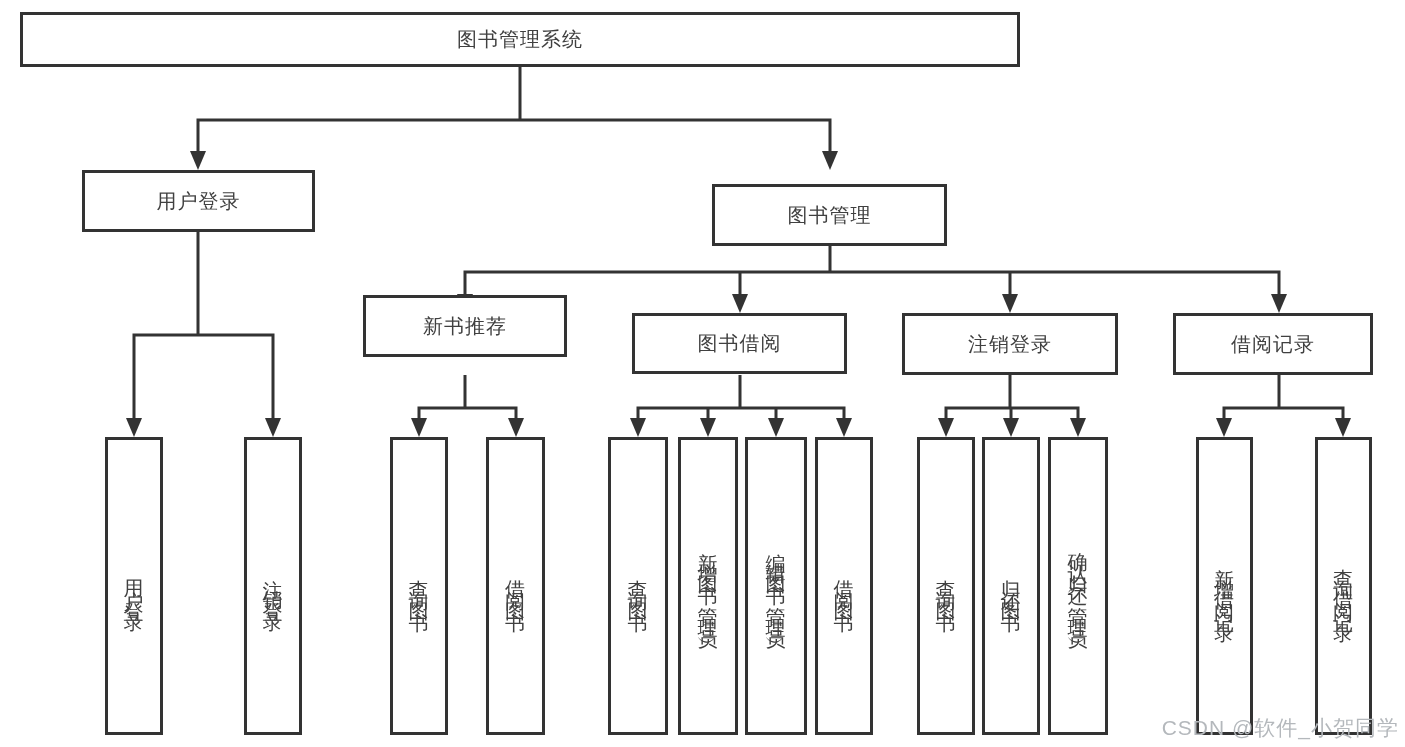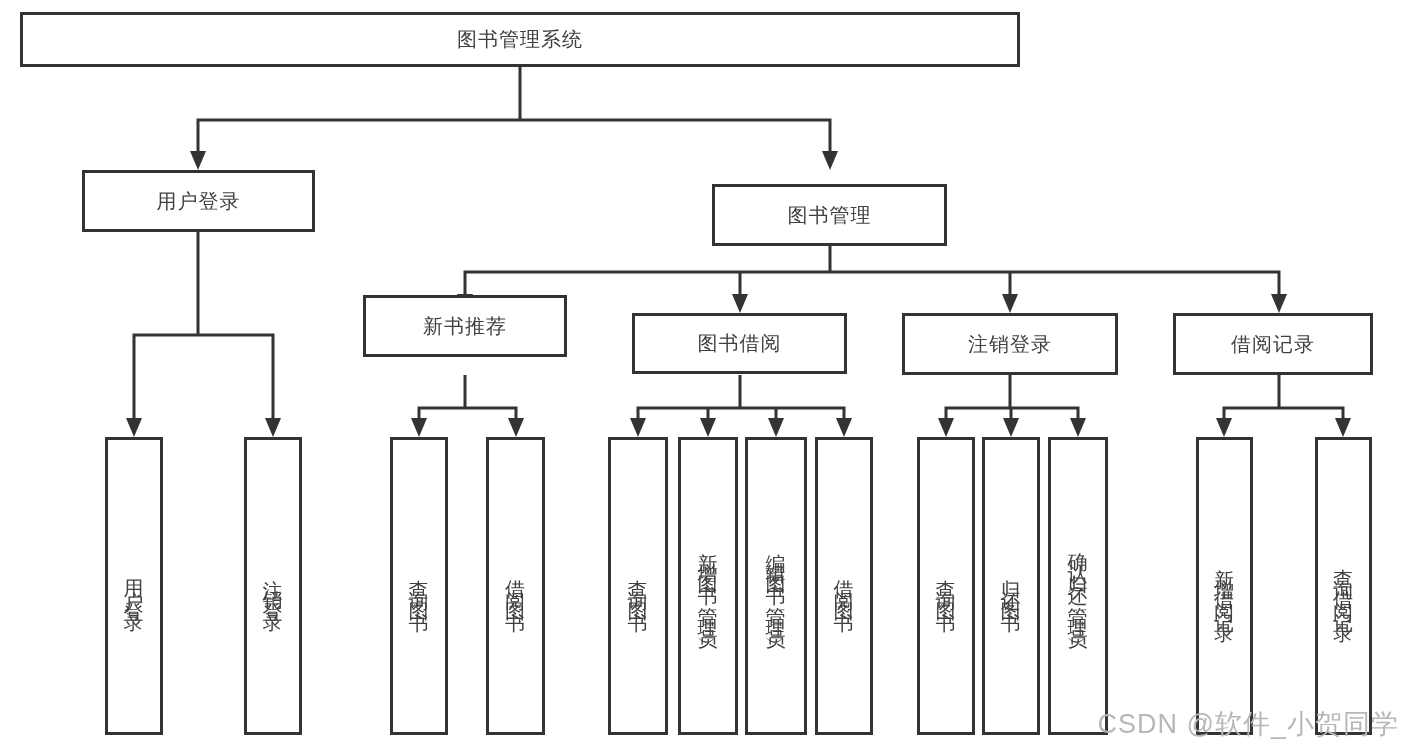--- a/index.html
+++ b/index.html
@@ -34,21 +34,21 @@
     writing-mode: vertical-rl;
     text-orientation: mixed;
     letter-spacing: 0.55em;
     white-space: nowrap;
     line-height: 1;
   }
   .watermark {
     position: absolute;
     right: 6px;
     bottom: 5px;
-    font-size: 27px;
+    font-size: 21px;
     color: #b4b8bc;
     letter-spacing: 1px;
     white-space: nowrap;
   }
 </style>
 </head>
 <body>
 
 <div class="stage">
 

